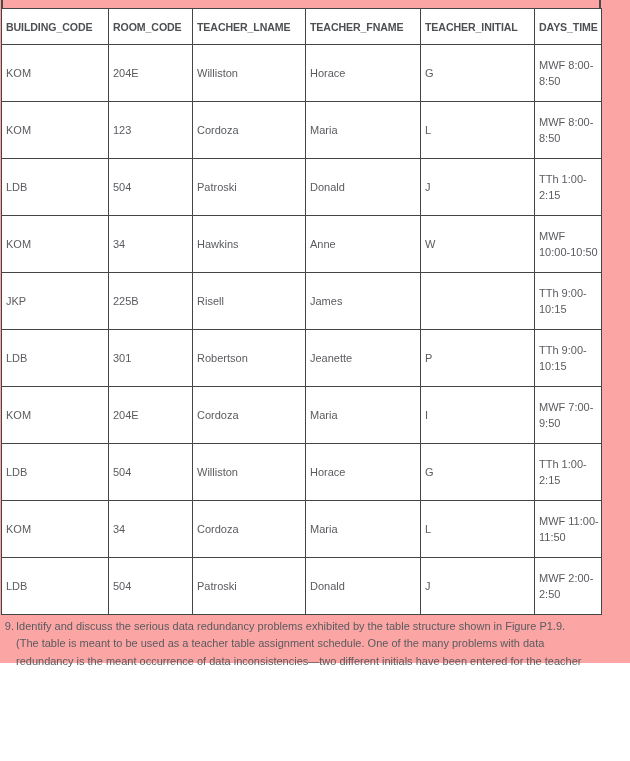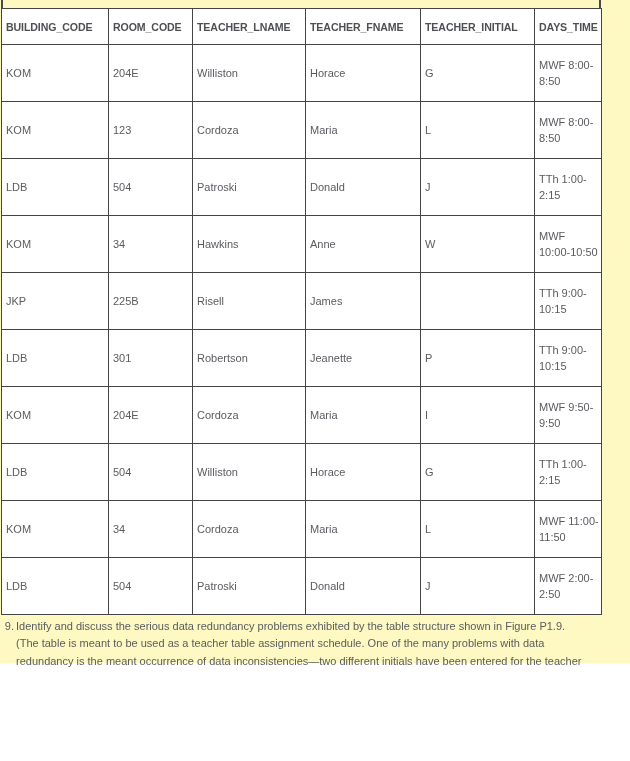--- a/index.html
+++ b/index.html
@@ -8,21 +8,21 @@
     width: 630px;
     height: 761px;
     background: #ffffff;
     overflow: hidden;
     font-family: "Liberation Sans", "DejaVu Sans", sans-serif;
   }
   .page {
     position: relative;
     width: 630px;
     height: 663px;
-    background: #fef9c3;
+    background: #fca5a5;
   }
   
   .stub {
     position: absolute;
     top: 0;
     width: 2px;
     height: 9px;
     background: #4a4a4a;
   }
   .stub-left  { left: 1px; }
@@ -167,21 +167,21 @@
           <td>Jeanette</td>
           <td>P</td>
           <td>TTh 9:00-10:15</td>
         </tr>
         <tr>
           <td>KOM</td>
           <td>204E</td>
           <td>Cordoza</td>
           <td>Maria</td>
           <td>I</td>
-          <td>MWF 9:50-9:50</td>
+          <td>MWF 7:00-9:50</td>
         </tr>
         <tr>
           <td>LDB</td>
           <td>504</td>
           <td>Williston</td>
           <td>Horace</td>
           <td>G</td>
           <td>TTh 1:00-2:15</td>
         </tr>
         <tr>

